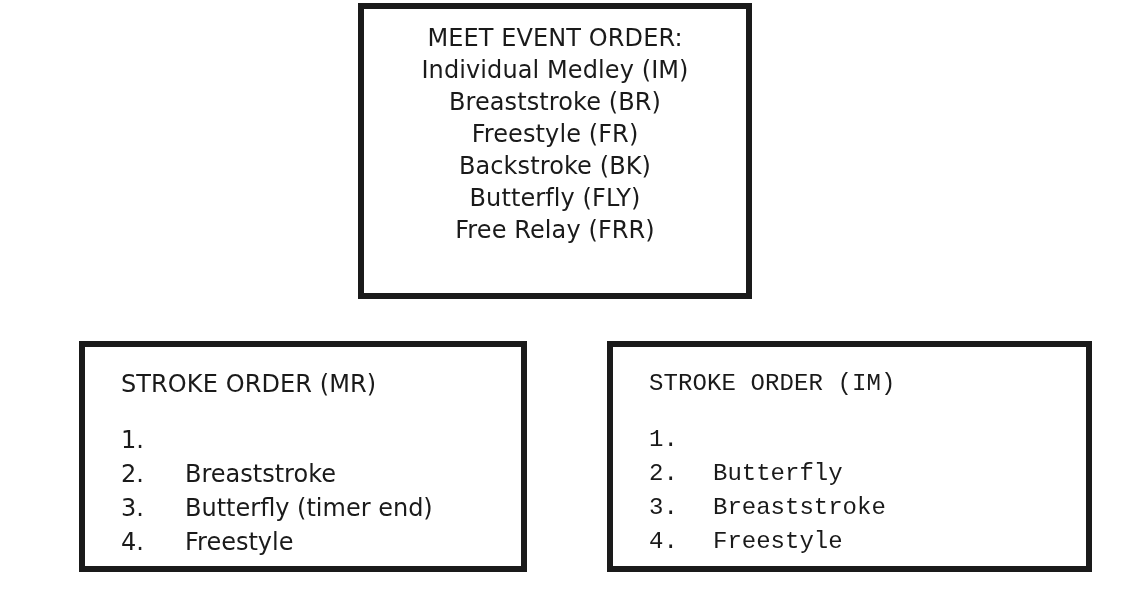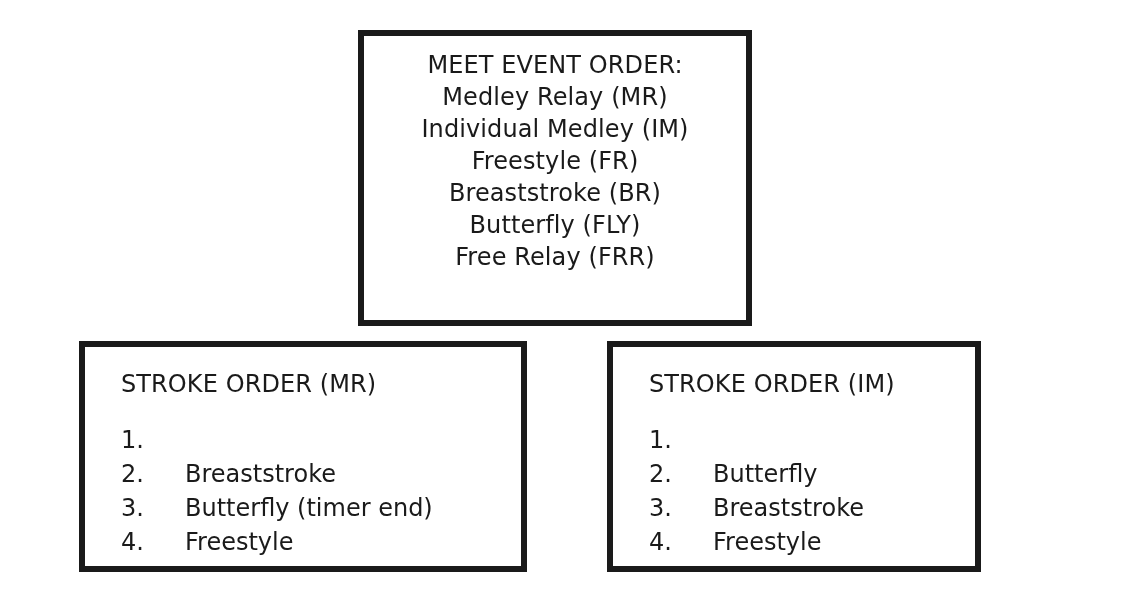--- a/index.html
+++ b/index.html
@@ -26,21 +26,21 @@
   .box {
     position: absolute;
     box-sizing: border-box;
     background: #ffffff;
     border: 6px solid #1a1a1a;
   }
 
   
   #meet-order-box {
     left: 358px;
-    top: 30px;
+    top: 3px;
     width: 394px;
     height: 296px;
     display: flex;
     flex-direction: column;
     align-items: center;
     justify-content: flex-start;
     padding-top: 13px;
   }
   #meet-order-box .line {
     font-size: 24px;
@@ -55,21 +55,22 @@
     top: 341px;
     height: 231px;
     padding: 22px 15px 0 36px;
   }
   #stroke-order-mr-box {
     left: 79px;
     width: 448px;
   }
   #stroke-order-im-box {
     left: 607px;
-    width: 374px;
+    width: 485px;
+    font-family: Liberation Mono, monospace;
   }
 
   .stroke-title {
     font-size: 24px;
     line-height: 30px;
     white-space: nowrap;
     letter-spacing: 0.1px;
   }
 
   .stroke-list {
@@ -93,24 +94,24 @@
     flex: 0 1 auto;
   }
 </style>
 </head>
 <body>
 
 <div class="canvas">
 
   <div class="box" id="meet-order-box">
     <div class="line">MEET EVENT ORDER:</div>
-    <div class="line">Medley Relay (MR)</div>
     <div class="line">Individual Medley (IM)</div>
+    <div class="line">Breaststroke (BR)</div>
     <div class="line">Freestyle (FR)</div>
-    <div class="line">Breaststroke (BR)</div>
+    <div class="line">Backstroke (BK)</div>
     <div class="line">Butterfly (FLY)</div>
     <div class="line">Free Relay (FRR)</div>
   </div>
 
   <div class="box stroke-box" id="stroke-order-mr-box">
     <div class="stroke-title">STROKE ORDER (MR)</div>
     <ol class="stroke-list">
       <li>
         <span class="num">1.</span>
       </li>

